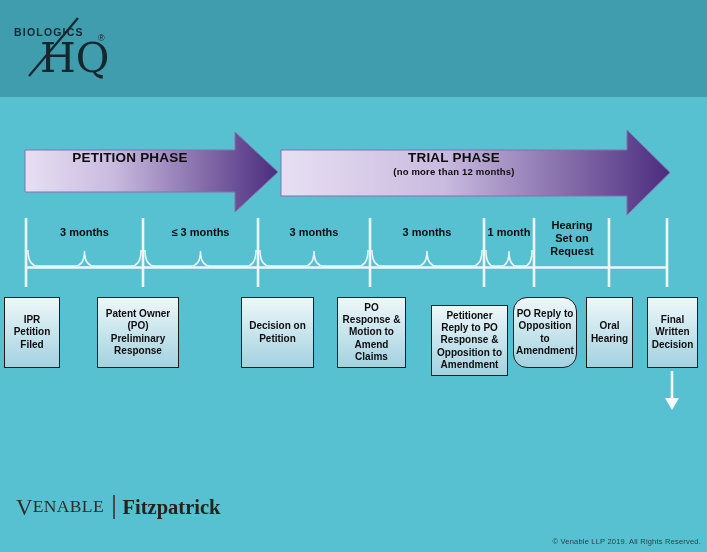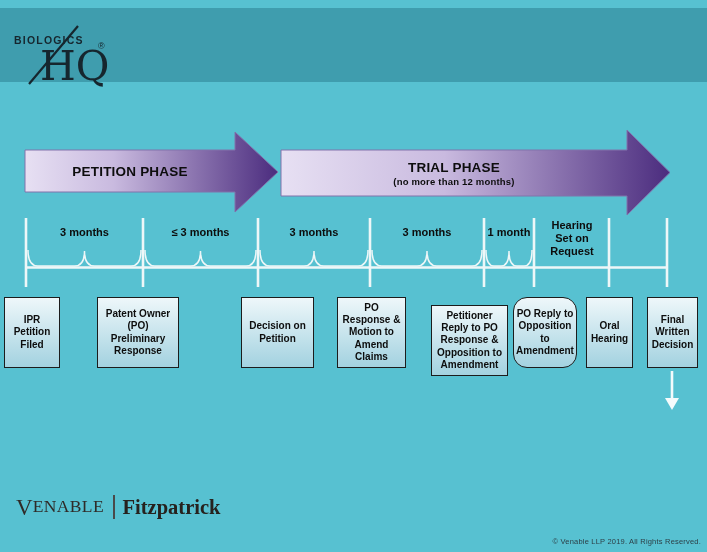--- a/index.html
+++ b/index.html
@@ -16,33 +16,33 @@
     --ink:#0d0d0d;
     --logo-ink:#16262e;
   }
   html,body{margin:0;padding:0;}
   .slide{
     position:relative;width:707px;height:552px;overflow:hidden;
     background:var(--body-teal);
     font-family:"Liberation Sans",sans-serif;
   }
   
-  .header{position:absolute;left:0;top:8px;width:707px;height:74px;background:var(--header-teal);}
+  .header{position:absolute;left:0;top:0;width:707px;height:97px;background:var(--header-teal);}
   .logo-svg{position:absolute;left:6px;top:10px;}
   .page-title{
     position:absolute;left:148px;top:36px;
     color:#ffffff;font-size:27px;font-weight:bold;letter-spacing:0.2px;white-space:pre;
   }
   .page-title .it{font-style:italic;}
   
   .arrow-wrap{position:absolute;}
   .petition-arrow{left:22px;top:130px;width:258px;height:84px;}
   .trial-arrow{left:278px;top:128px;width:396px;height:89px;}
   .arrow-label-box{
-    position:absolute;display:flex;flex-direction:column;align-items:center;justify-content:center;
+    position:absolute;display:flex;flex-direction:column;align-items:center;justify-content:flex-start;
     color:var(--ink);font-weight:bold;text-align:center;
   }
   .petition-arrow .arrow-label-box{left:3px;top:20px;width:210px;height:42px;font-size:13.5px;letter-spacing:0.2px;}
   .trial-arrow .arrow-label-box{left:3px;top:22px;width:346px;height:46px;font-size:13.5px;letter-spacing:0.2px;}
   .arrow-sublabel{font-size:9.5px;margin-top:1px;}
   
   .timeline-svg{position:absolute;left:0;top:210px;}
   .seg-label{
     position:absolute;display:flex;align-items:flex-start;justify-content:center;text-align:center;
     color:var(--ink);font-size:11px;font-weight:bold;line-height:1.18;white-space:pre-line;

